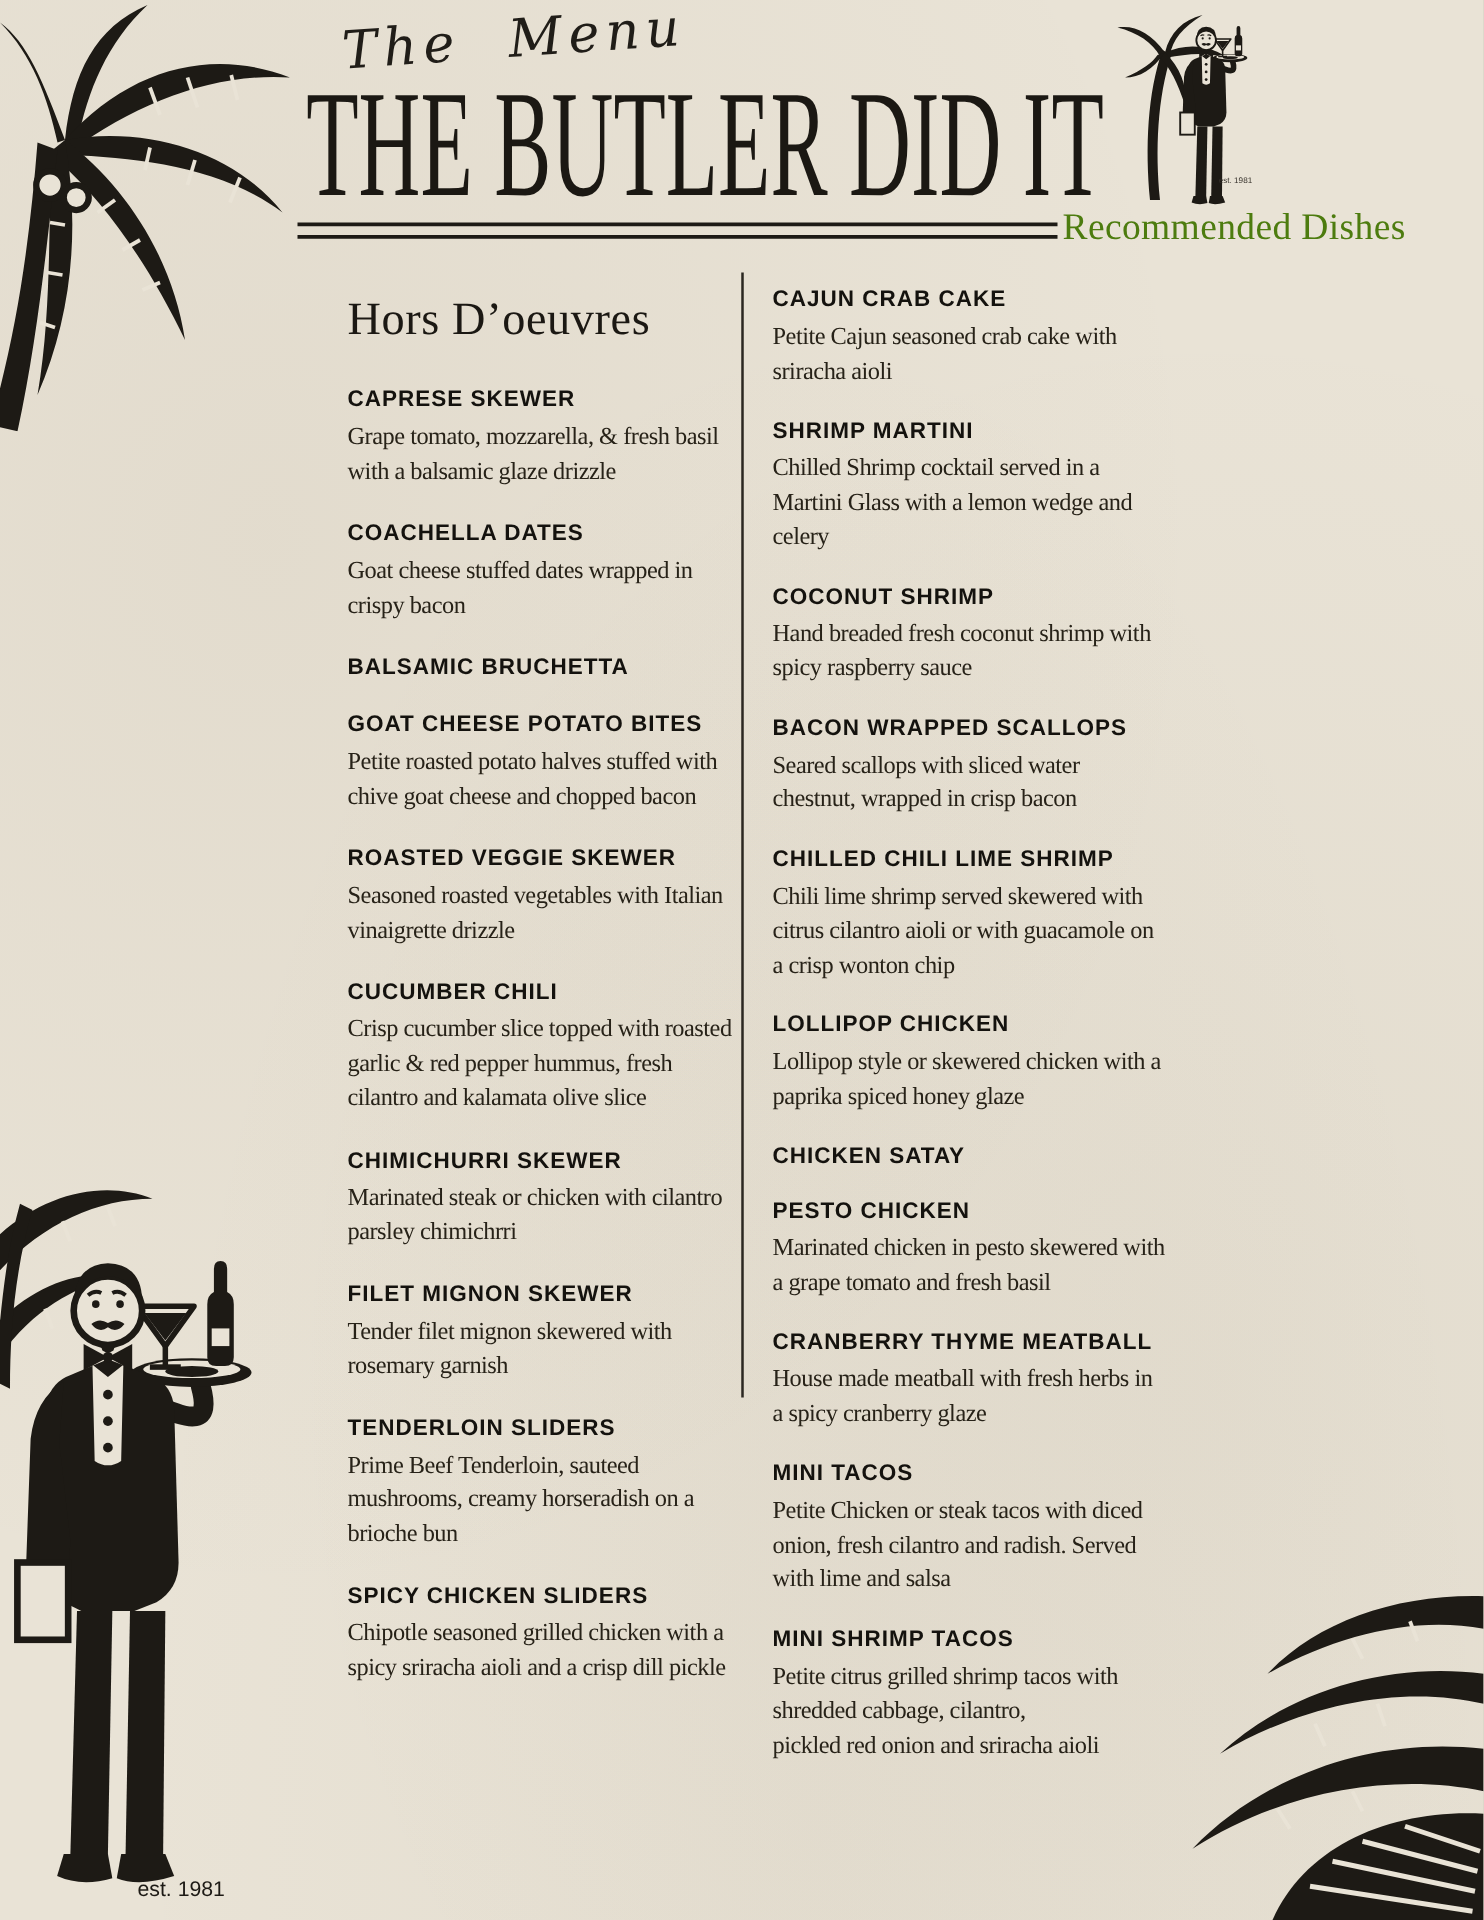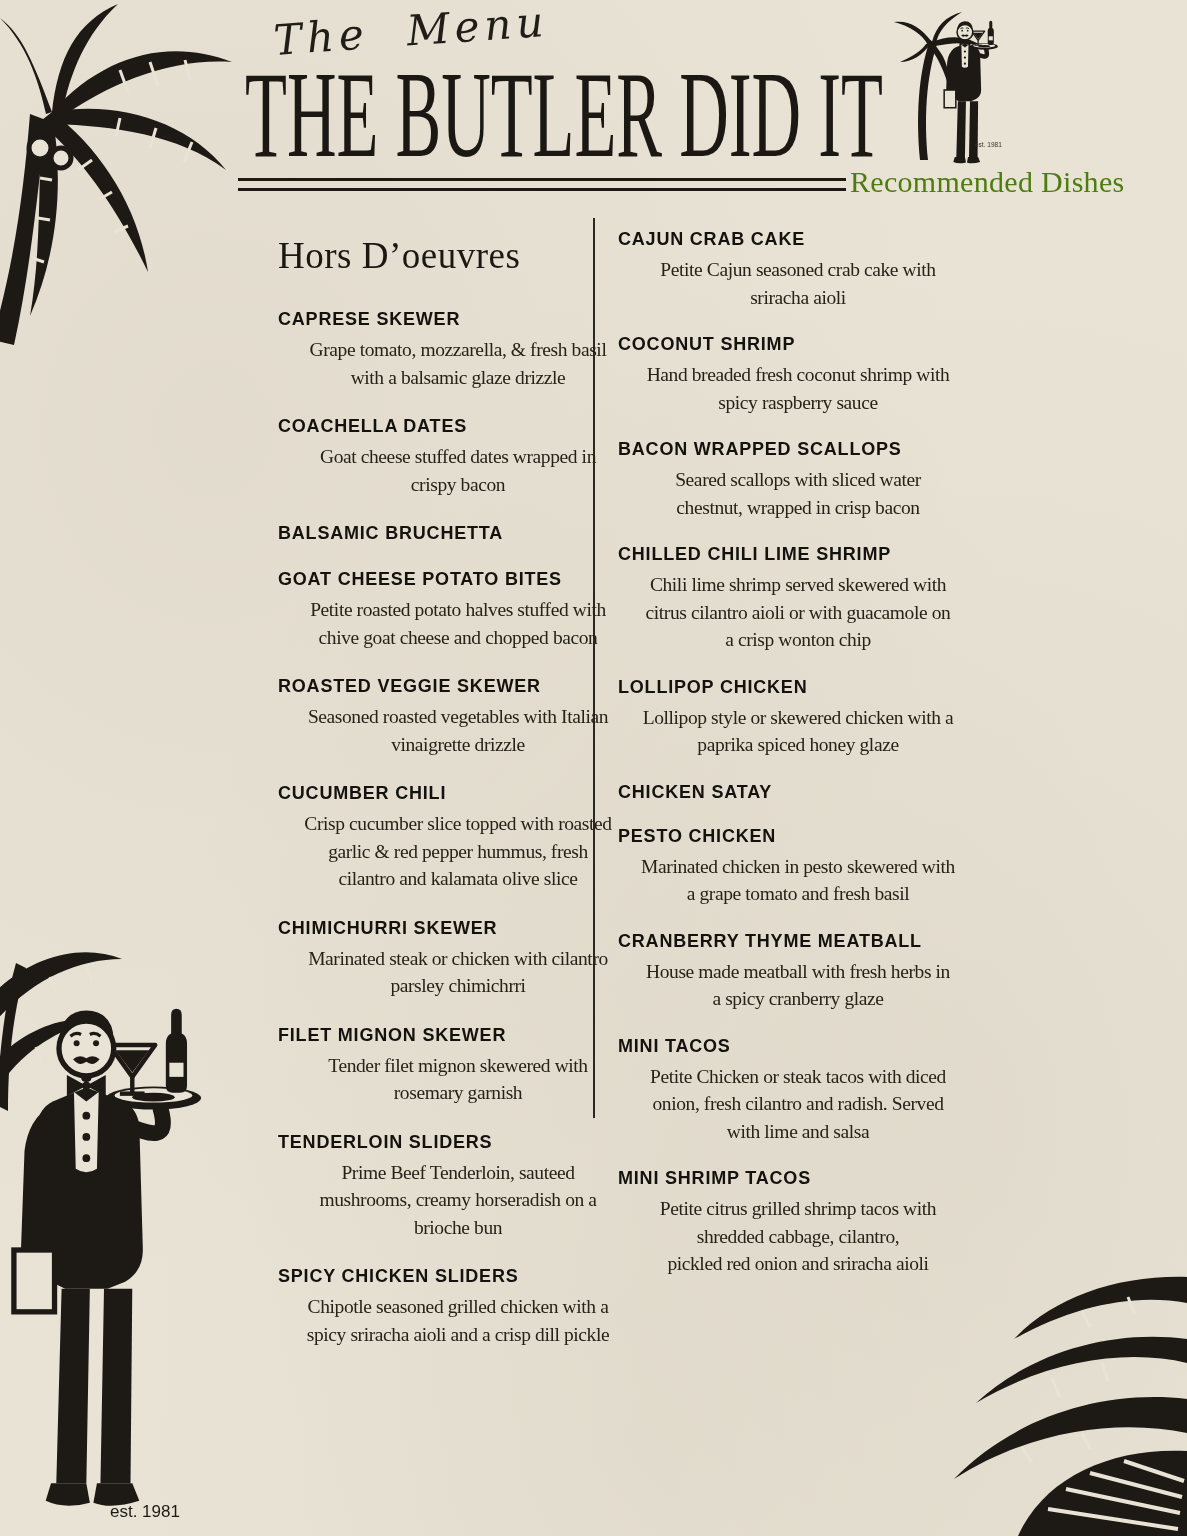--- a/index.html
+++ b/index.html
@@ -57,21 +57,21 @@
     line-height:44px; letter-spacing:0.5px; color:#1b1813;
   }
   .menu-item{ margin-bottom:24px; }
   .col-right .menu-item{ margin-bottom:22px; }
   .menu-item h3{
     font-family:Liberation Sans, sans-serif; font-size:18px; font-weight:700;
     letter-spacing:0.8px; margin:0 0 6px 0; line-height:22px; color:#14120e;
   }
   .menu-item p{
     font-size:19.5px; line-height:27.5px; margin:0; letter-spacing:-0.4px;
-    white-space:pre-line; color:#272218;text-align:center;
+    white-space:pre-line; color:#272218;
   }
 
   
   .palm-top-left{ position:absolute; left:0; top:0; }
   .butler-bottom-left{ position:absolute; left:-10px; top:935px; }
   .palm-bottom-right{ position:absolute; right:0; bottom:0; }
   .footer-est{
     position:absolute; left:110px; top:1502px;
     font-family:"Liberation Sans", sans-serif; font-size:17px; color:#1d1a15;
   }
@@ -232,20 +232,26 @@
     </div>
   </div>
 
   <div class="col col-right">
     <div class="menu-item">
       <h3>CAJUN CRAB CAKE</h3>
       <p>Petite Cajun seasoned crab cake with
 sriracha aioli</p>
     </div>
     <div class="menu-item">
+      <h3>SHRIMP MARTINI</h3>
+      <p>Chilled Shrimp cocktail served in a
+Martini Glass with a lemon wedge and
+celery</p>
+    </div>
+    <div class="menu-item">
       <h3>COCONUT SHRIMP</h3>
       <p>Hand breaded fresh coconut shrimp with
 spicy raspberry sauce</p>
     </div>
     <div class="menu-item">
       <h3>BACON WRAPPED SCALLOPS</h3>
       <p>Seared scallops with  sliced water
 chestnut, wrapped in crisp  bacon</p>
     </div>
     <div class="menu-item">

